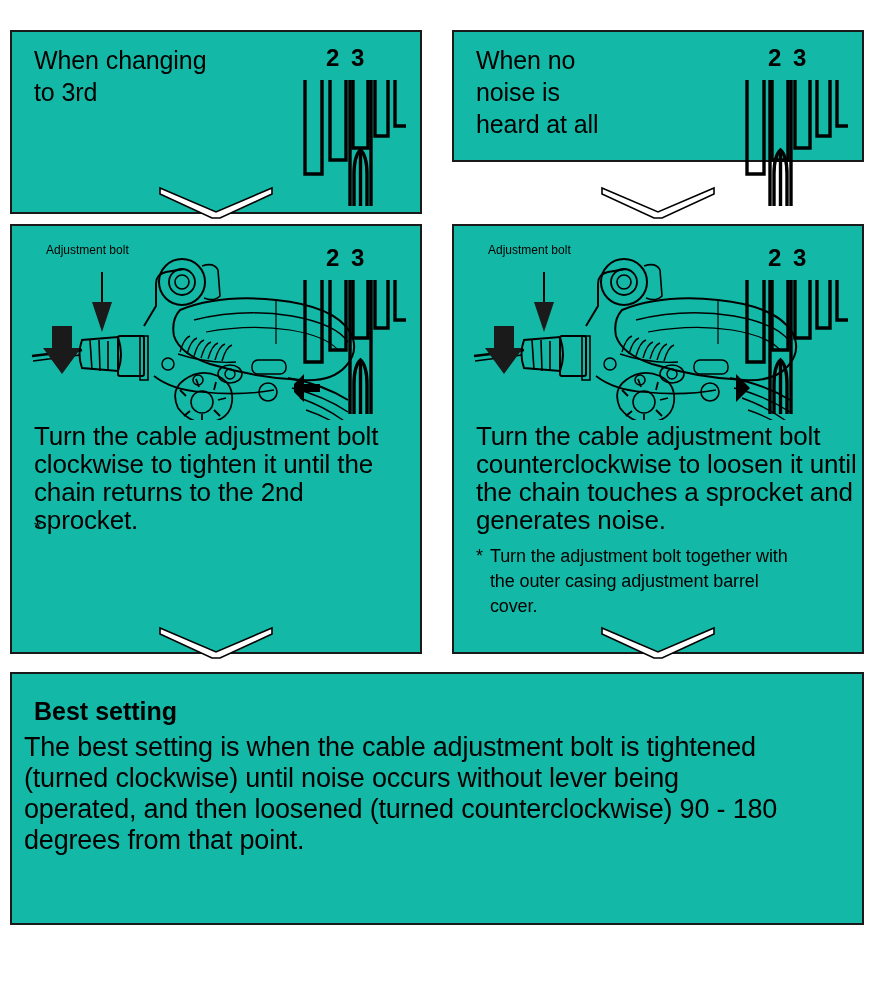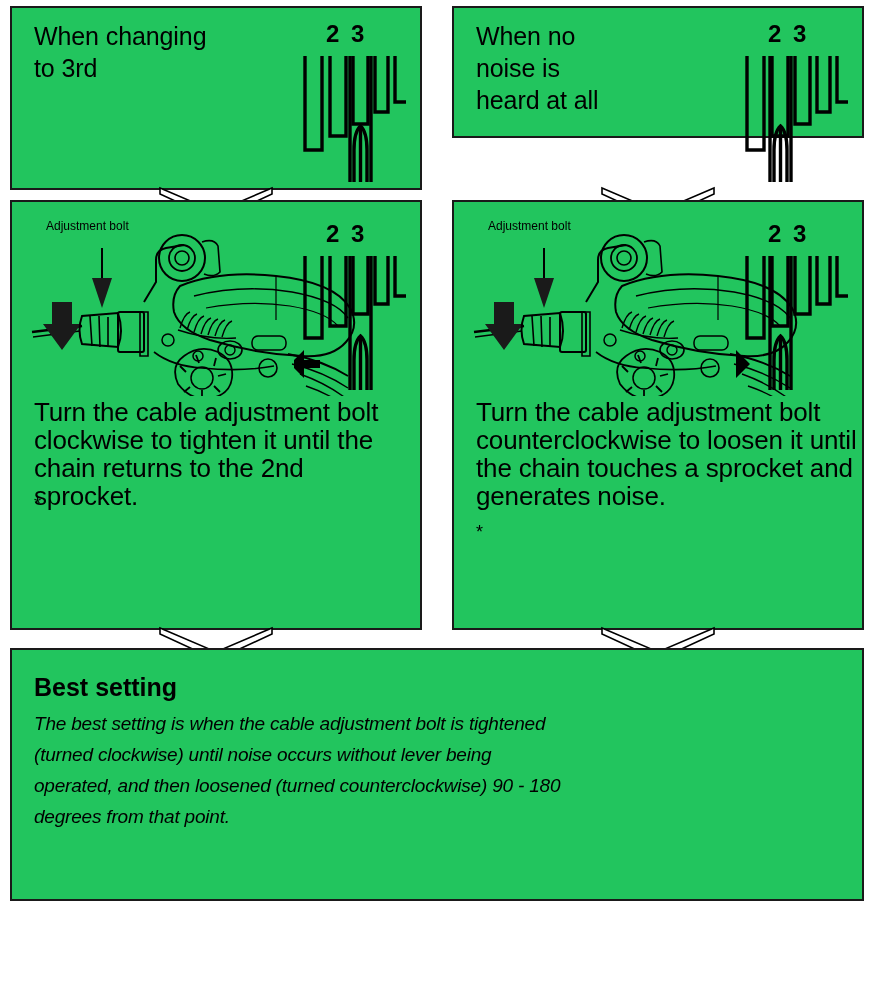--- a/index.html
+++ b/index.html
@@ -15,21 +15,22 @@
     position: relative;
     width: 870px;
     height: 1001px;
     background: #ffffff;
     overflow: hidden;
   }
   .panel {
     position: absolute;
     box-sizing: border-box;
     border: 2px solid #1a1a1a;
-    background: #22c55e;
+    background: #14b8a6;
+    margin-top: 24px;
   }
   
   .panel-tl { left: 10px;  top: 6px;   width: 412px; height: 184px; }
   .panel-tr { left: 452px; top: 6px;   width: 412px; height: 132px; }
   .panel-ml { left: 10px;  top: 200px; width: 412px; height: 430px; }
   .panel-mr { left: 452px; top: 200px; width: 412px; height: 430px; }
   .panel-bt { left: 10px;  top: 648px; width: 854px; height: 253px; padding-left: 48px; }
 
   
   .head-text {
@@ -97,26 +98,25 @@
   .best-title {
     position: absolute;
     left: 22px;
     top: 22px;
     font-size: 25px;
     font-weight: bold;
     line-height: 30px;
   }
   .best-para {
     position: absolute;
-    left: 22px;
-    font-size: 19px;
+    left: 12px;
+    font-size: 27px;
     line-height: 31px;
     white-space: pre-line;
     letter-spacing: -0.2px;
-    font-style: italic;
   }
   .best-p1 { top: 58px; }
   .best-p2 { top: 234px; }
 
   
   .chevron {
     position: absolute;
     overflow: visible;
   }
 </style>
@@ -358,20 +358,23 @@
       </svg>
     </div>
 
     <div class="body-copy" style="top:196px; width:385px;">Turn the cable adjustment bolt
 counterclockwise to loosen it until
 the chain touches a sprocket and
 generates noise.</div>
 
     <div class="note" style="top:318px; width:385px;">
       <span class="star">*</span>
+      <span class="note-body">Turn the adjustment bolt together with
+the outer casing adjustment barrel
+cover.</span>
     </div>
   </div>
 
   <svg class="chevron" style="left:150px; top:622px; width:140px; height:36px;">
     <polygon points="10,6 66,30 122,6 122,12 70,36 62,36 10,12" fill="#ffffff" stroke="#000" stroke-width="1.6"></polygon>
   </svg>
 
   <svg class="chevron" style="left:592px; top:622px; width:140px; height:36px;">
     <polygon points="10,6 66,30 122,6 122,12 70,36 62,36 10,12" fill="#ffffff" stroke="#000" stroke-width="1.6"></polygon>
   </svg>

